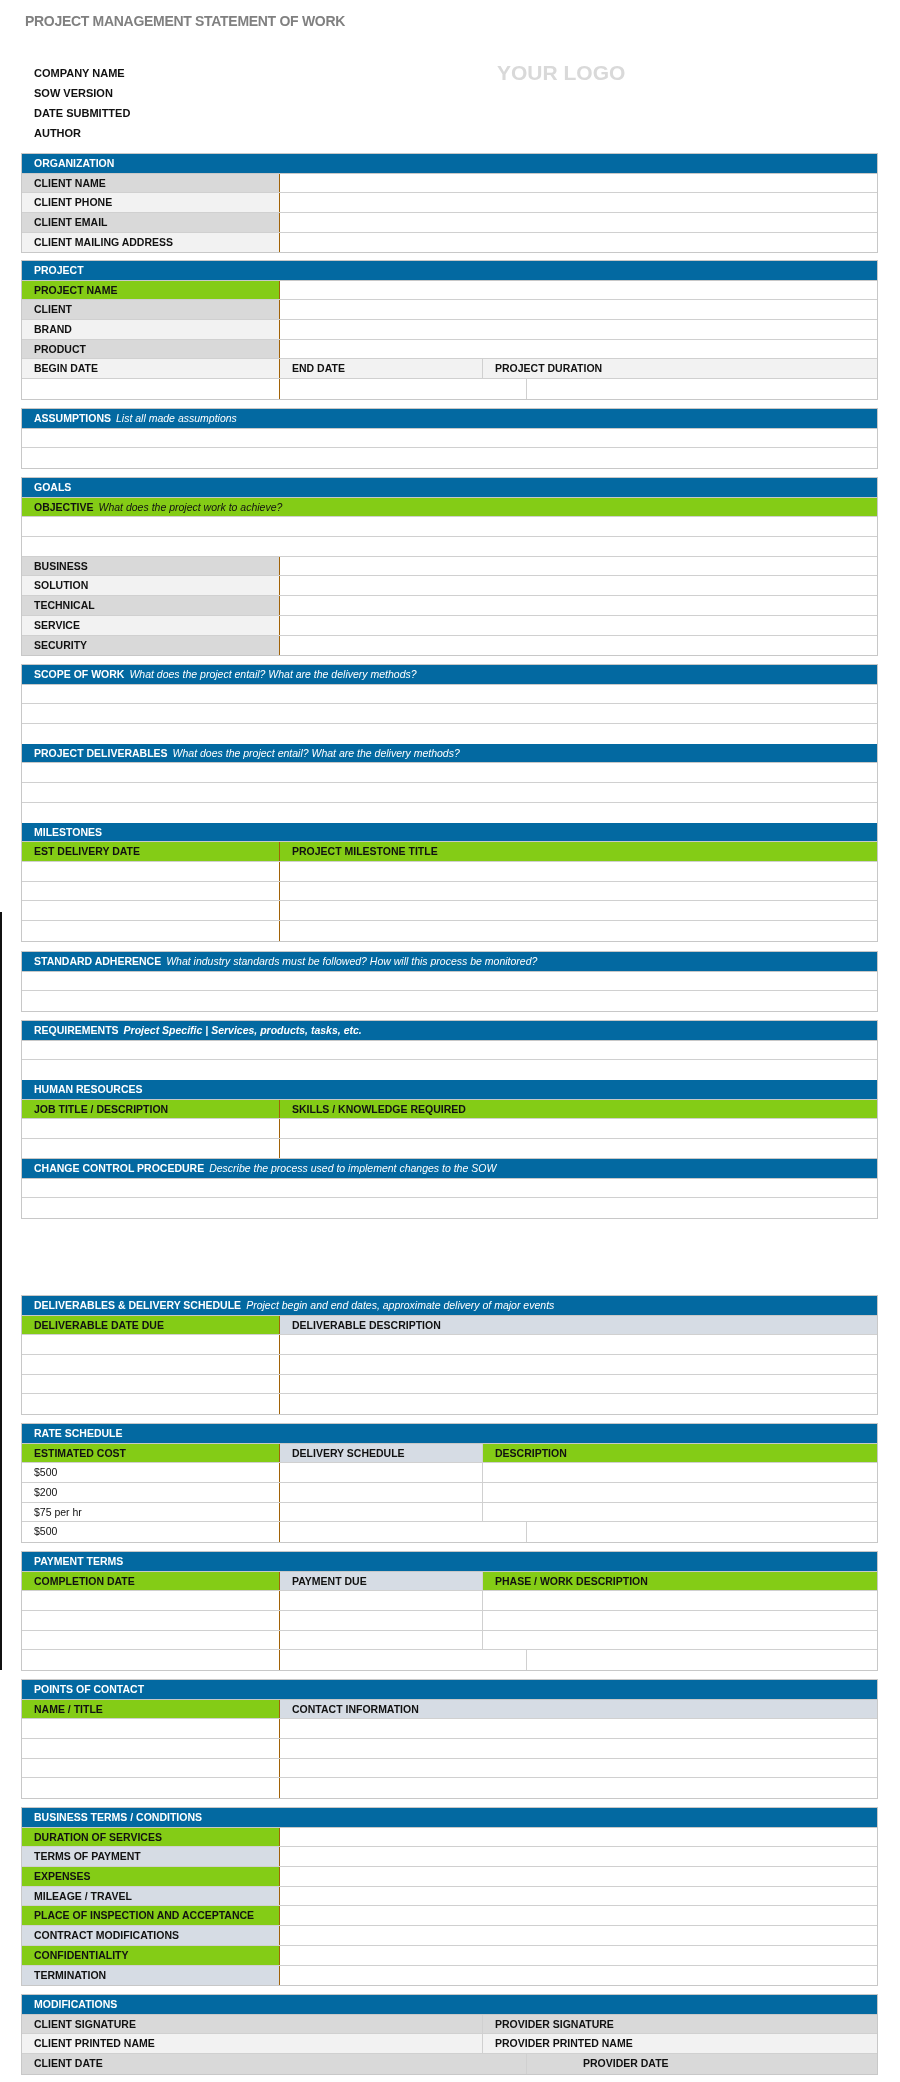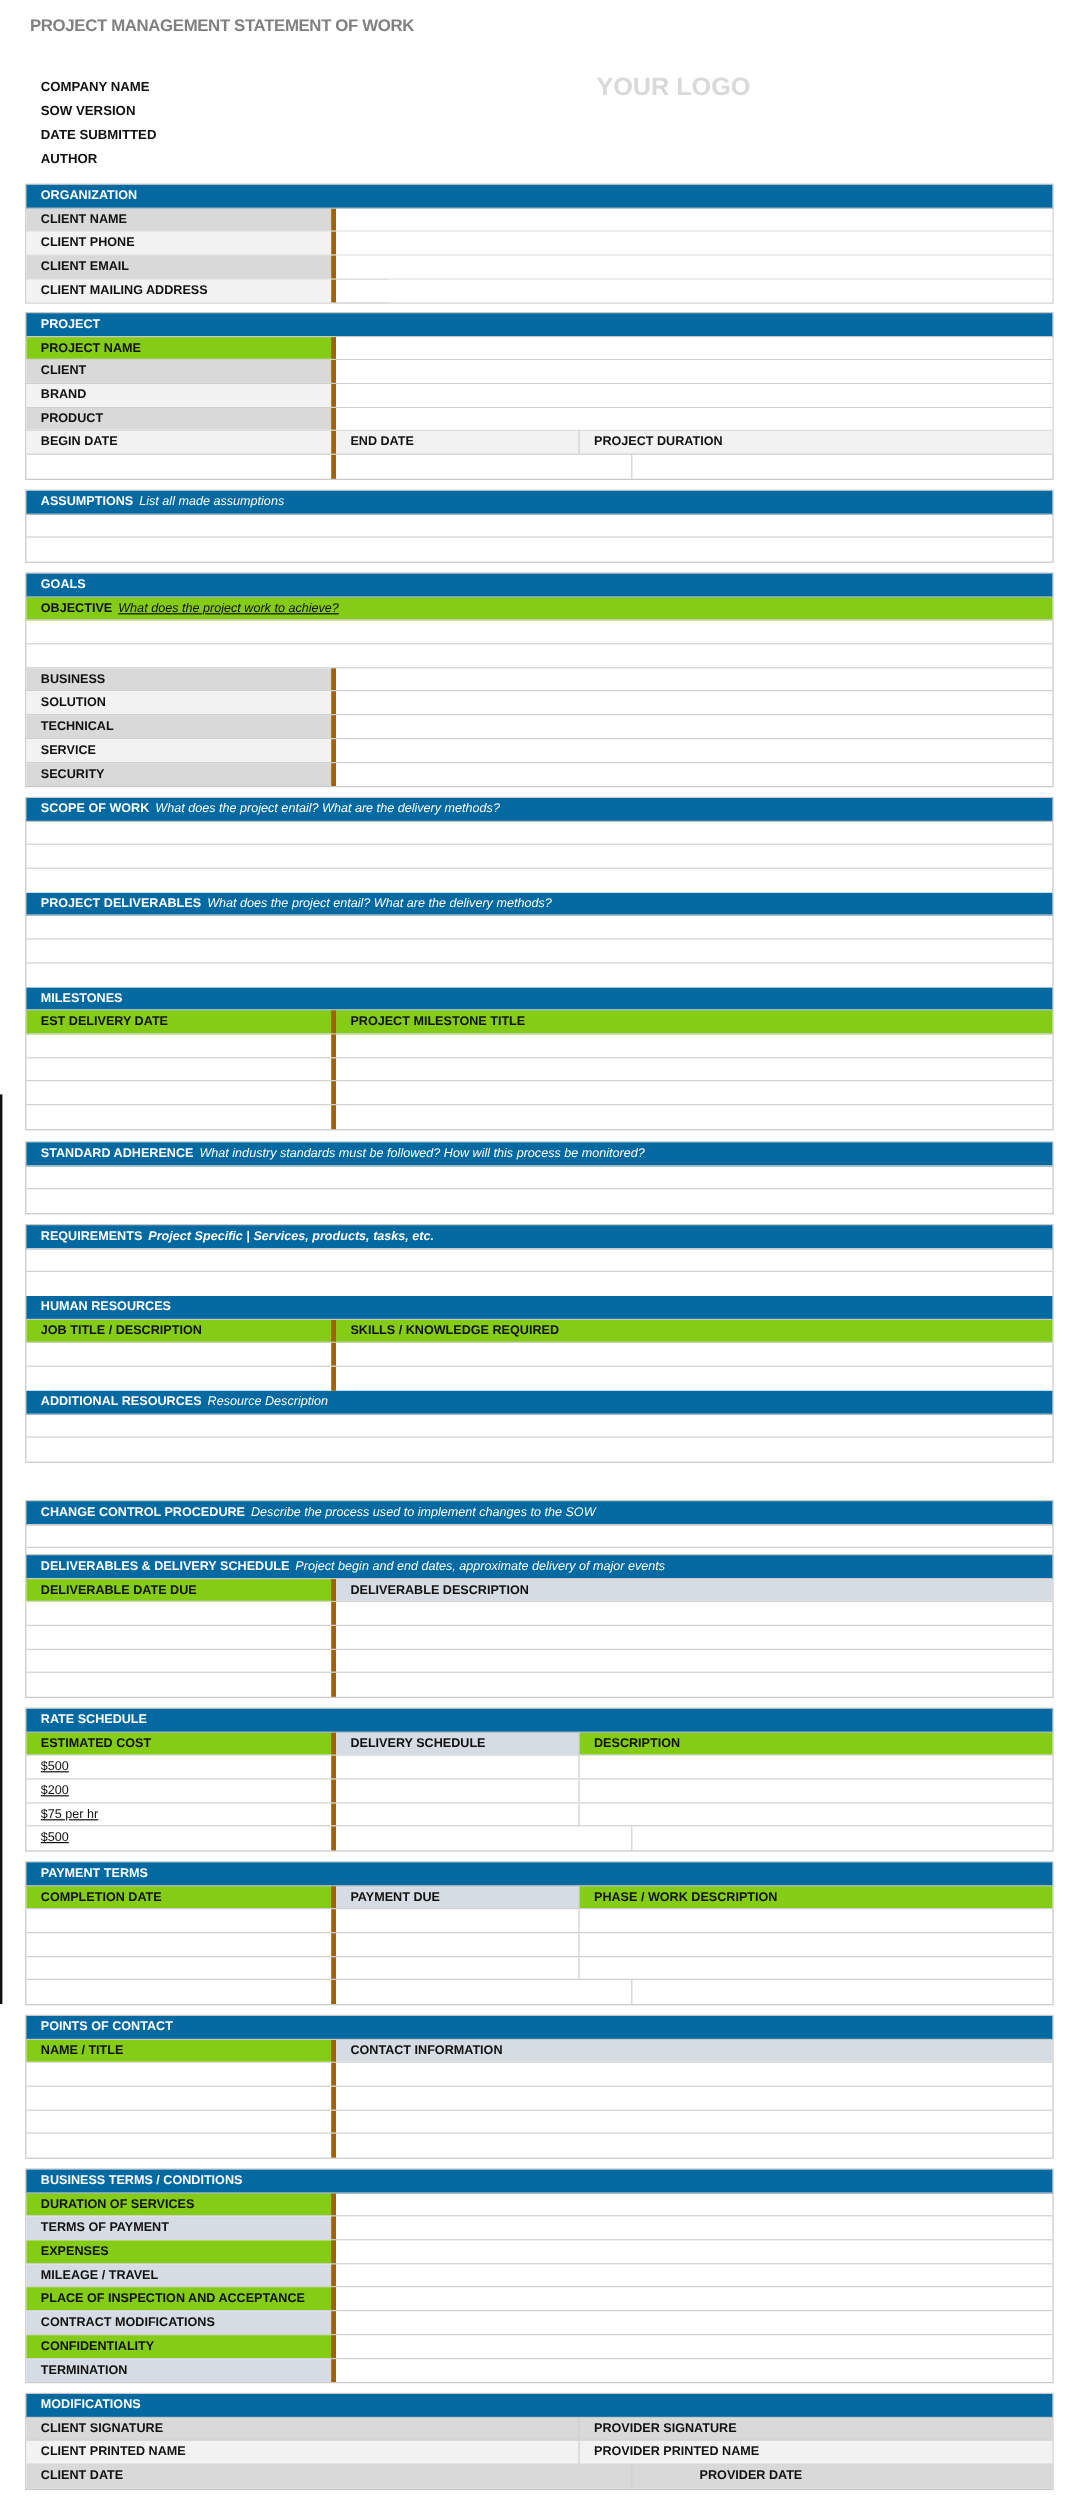--- a/index.html
+++ b/index.html
@@ -7,30 +7,30 @@
   .title{position:absolute;left:25px;top:13px;font-size:14px;font-weight:bold;color:#808080;letter-spacing:-0.3px;}
   .meta{position:absolute;left:34px;font-size:11px;font-weight:bold;color:#111;}
   .logo{position:absolute;left:497px;top:61px;font-size:21px;font-weight:bold;color:#d9d9d9;}
   .stray-line{position:absolute;left:0;top:912px;width:2px;height:758px;background:#111;}
   .block{position:absolute;left:21px;width:857px;border:1px solid #c8c8c8;box-sizing:border-box;background:#fff;}
   .hdr{height:19.7px;background:#0369a1;color:#fff;font-size:10.5px;font-weight:bold;line-height:19.7px;padding-left:12px;white-space:nowrap;overflow:hidden;border-bottom:1px solid #c8c8c8;box-sizing:border-box;}
   .hdr .hint{font-weight:normal;font-style:italic;margin-left:5px;text-align:right;}
   .row{height:19.7px;display:flex;border-bottom:1px solid #d0d0d0;box-sizing:border-box;font-size:10.5px;font-weight:bold;line-height:18.7px;}
   .row:last-child{border-bottom:none;gap:44px;}
   .cell{box-sizing:border-box;padding-left:12px;white-space:nowrap;overflow:hidden;}
-  .c1{width:258px;border-right:4px solid #a16207;}
+  .c1{width:258px;border-right:1px solid #a16207;}
   .c2{width:203px;border-right:1px solid #d0d0d0;}
   .c3{flex:1;}
   .cf{flex:1;}
   .g9{background:#d9d9d9;}
   .gf{background:#f2f2f2;}
   .bl{background:#84cc16;}
   .lb{background:#d6dce4;}
   .wt{background:#fff;}
-  .plain{font-weight:normal;text-decoration:underline;}
+  .plain{font-weight:normal;}
 </style>
 </head>
 <body>
 
 <div class="title">PROJECT MANAGEMENT STATEMENT OF WORK</div>
 <div class="meta" style="top:67px">COMPANY NAME</div>
 <div class="meta" style="top:87px">SOW VERSION</div>
 <div class="meta" style="top:107px">DATE SUBMITTED</div>
 <div class="meta" style="top:127px">AUTHOR</div>
 <div class="logo">YOUR LOGO</div>
@@ -206,21 +206,21 @@
     </div>
   <div class="hdr"><span>ADDITIONAL RESOURCES</span><span class="hint">Resource Description</span></div>
   <div class="row">
       <div class="cell cf"></div>
     </div>
   <div class="row">
       <div class="cell cf"></div>
     </div>
 </div>
 
-<div class="block" style="top:1250px">
+<div class="block" style="top:1158px">
   <div class="hdr"><span>CHANGE CONTROL PROCEDURE</span><span class="hint">Describe the process used to implement changes to the SOW</span></div>
   <div class="row">
       <div class="cell cf"></div>
     </div>
   <div class="row">
       <div class="cell cf"></div>
     </div>
 </div>
 
 <div class="block" style="top:1295px">

